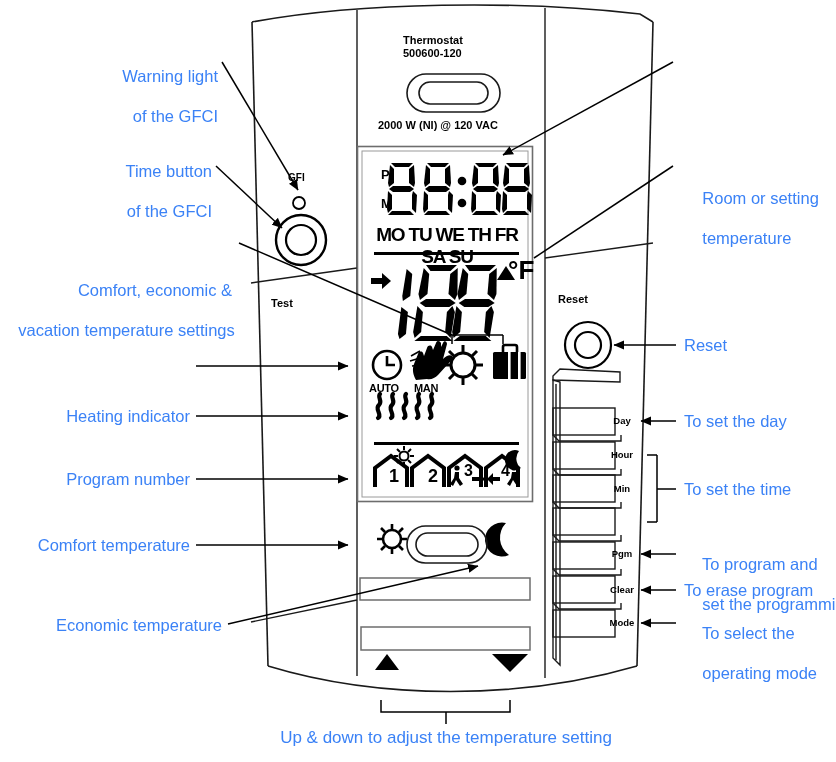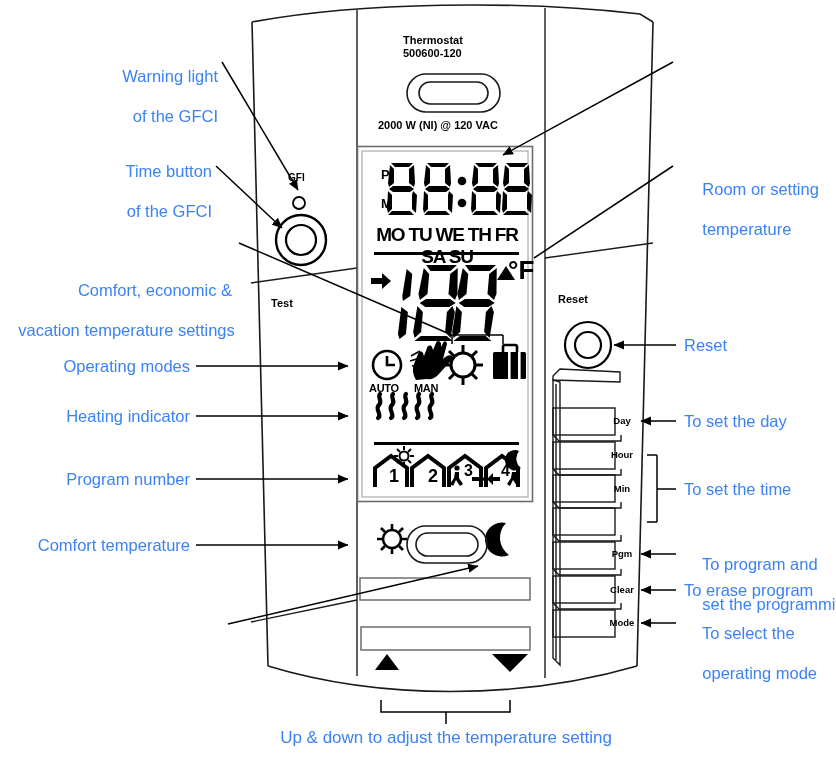--- a/index.html
+++ b/index.html
@@ -384,31 +384,31 @@
   <div class="lbl lbl-r" style="left:0px; top:141px; width:212px;">
     <span>Time button</span><br>
     <span>of the GFCI</span>
   </div>
 
   <div class="lbl lbl-r" style="left:0px; top:260px; width:232px;">
     <span>Comfort, economic &amp;</span><br>
     <span>vacation temperature settings</span>
   </div>
 
-  <div class="lbl lbl-r" style="left:0px; top:356px; width:190px;">Operating modes</div>
 
   <div class="lbl lbl-r" style="left:0px; top:406px; width:190px;">Heating indicator</div>
 
   <div class="lbl lbl-r" style="left:0px; top:469px; width:190px;">Program number</div>
 
   <div class="lbl lbl-r" style="left:0px; top:535px; width:190px;">Comfort temperature</div>
 
-
-
-  <div class="lbl lbl-l" style="left:684px; top:159px; width:152px;">
+  <div class="lbl lbl-r" style="left:0px; top:615px; width:222px;">Economic temperature</div>
+
+
+  <div class="lbl lbl-l" style="left:684px; top:168px; width:152px;">
     <span>Room or setting</span><br>
     <span>temperature</span>
   </div>
 
   <div class="lbl lbl-l" style="left:684px; top:335px; width:150px;">Reset</div>
 
   <div class="lbl lbl-l" style="left:684px; top:411px; width:160px;">To set the day</div>
 
   <div class="lbl lbl-l" style="left:684px; top:479px; width:160px;">To set the time</div>
 

